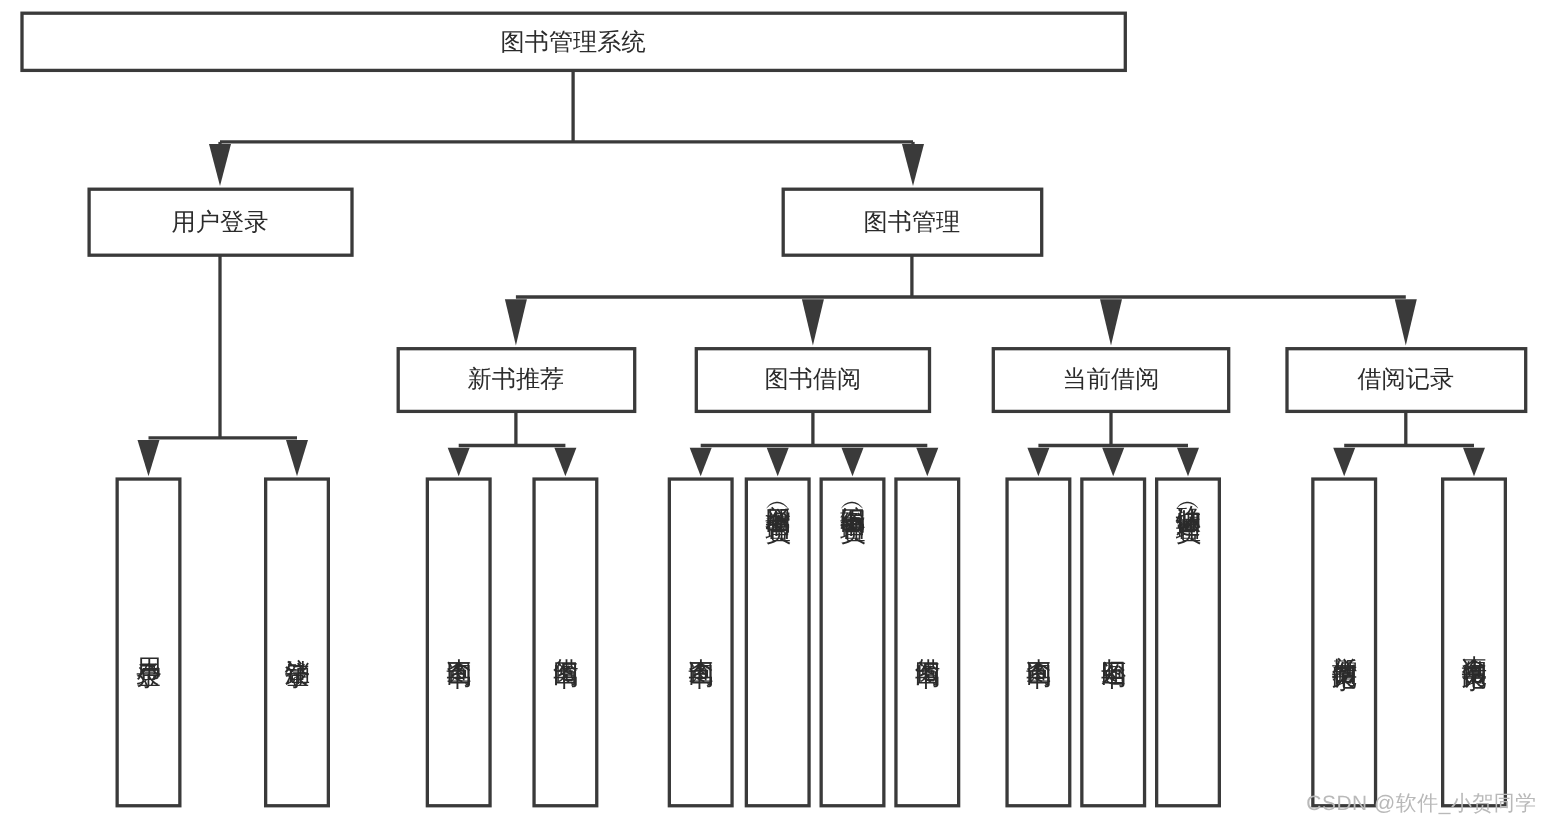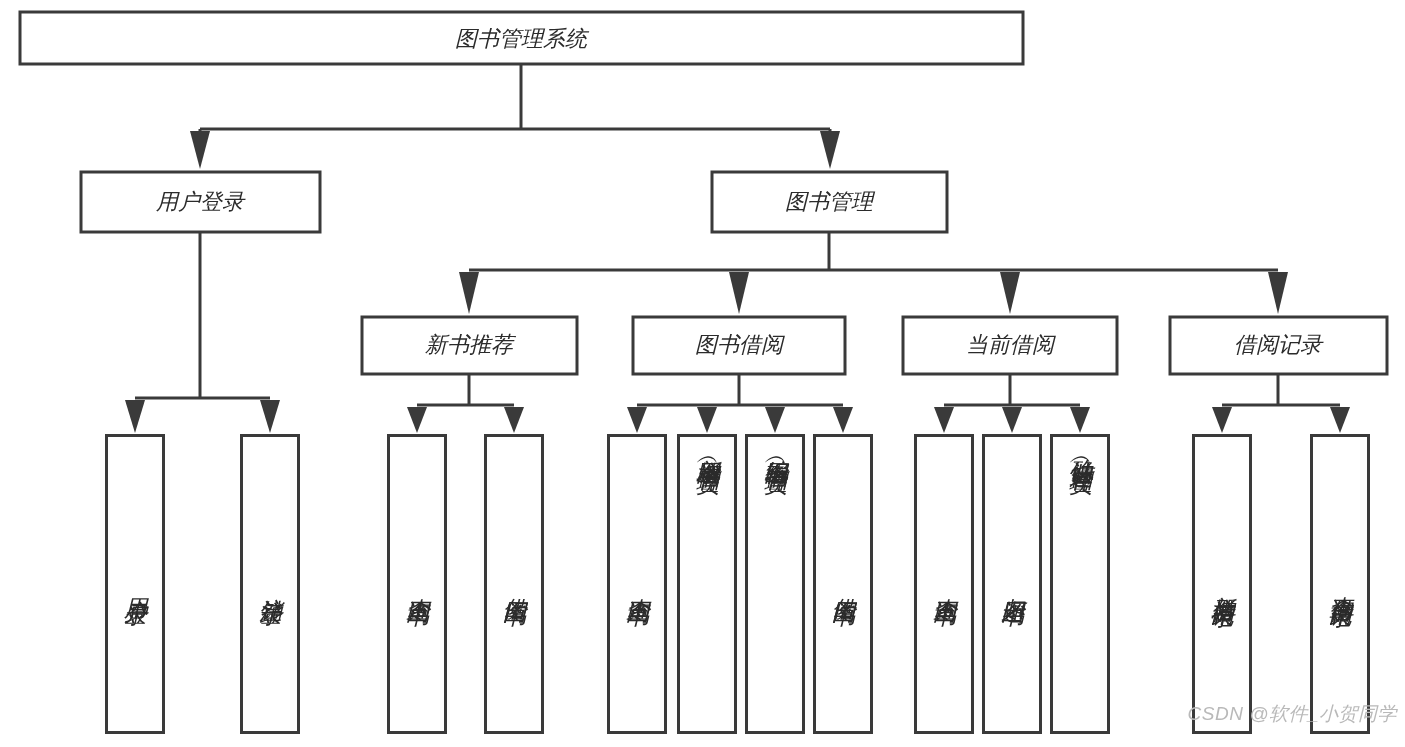--- a/index.html
+++ b/index.html
@@ -11,21 +11,20 @@
     width: 1405px;
     height: 747px;
     font-family: "Liberation Sans", "DejaVu Sans", sans-serif;
     overflow: hidden;
   }
   #diagram-root {
     position: relative;
     width: 1405px;
     height: 747px;
     background: #ffffff;
-    font-style: italic;
   }
   svg.diagram-canvas {
     position: absolute;
     left: 0;
     top: 0;
     width: 1405px;
     height: 747px;
     display: block;
   }
   .node-box {
@@ -46,21 +45,21 @@
   .node-label-h {
     font-family: "Liberation Sans", "DejaVu Sans", sans-serif;
     font-size: 22px;
     fill: #2b2b2b;
     text-anchor: middle;
     dominant-baseline: middle;
   }
   .watermark-text {
     position: absolute;
     right: 8px;
-    bottom: 20px;
+    bottom: 4px;
     font-family: "Liberation Sans", "DejaVu Sans", sans-serif;
     font-size: 19px;
     color: #b9b9b9;
     white-space: nowrap;
     letter-spacing: 0.5px;
     pointer-events: none;
   }
   .vnode {
     position: absolute;
     box-sizing: border-box;

